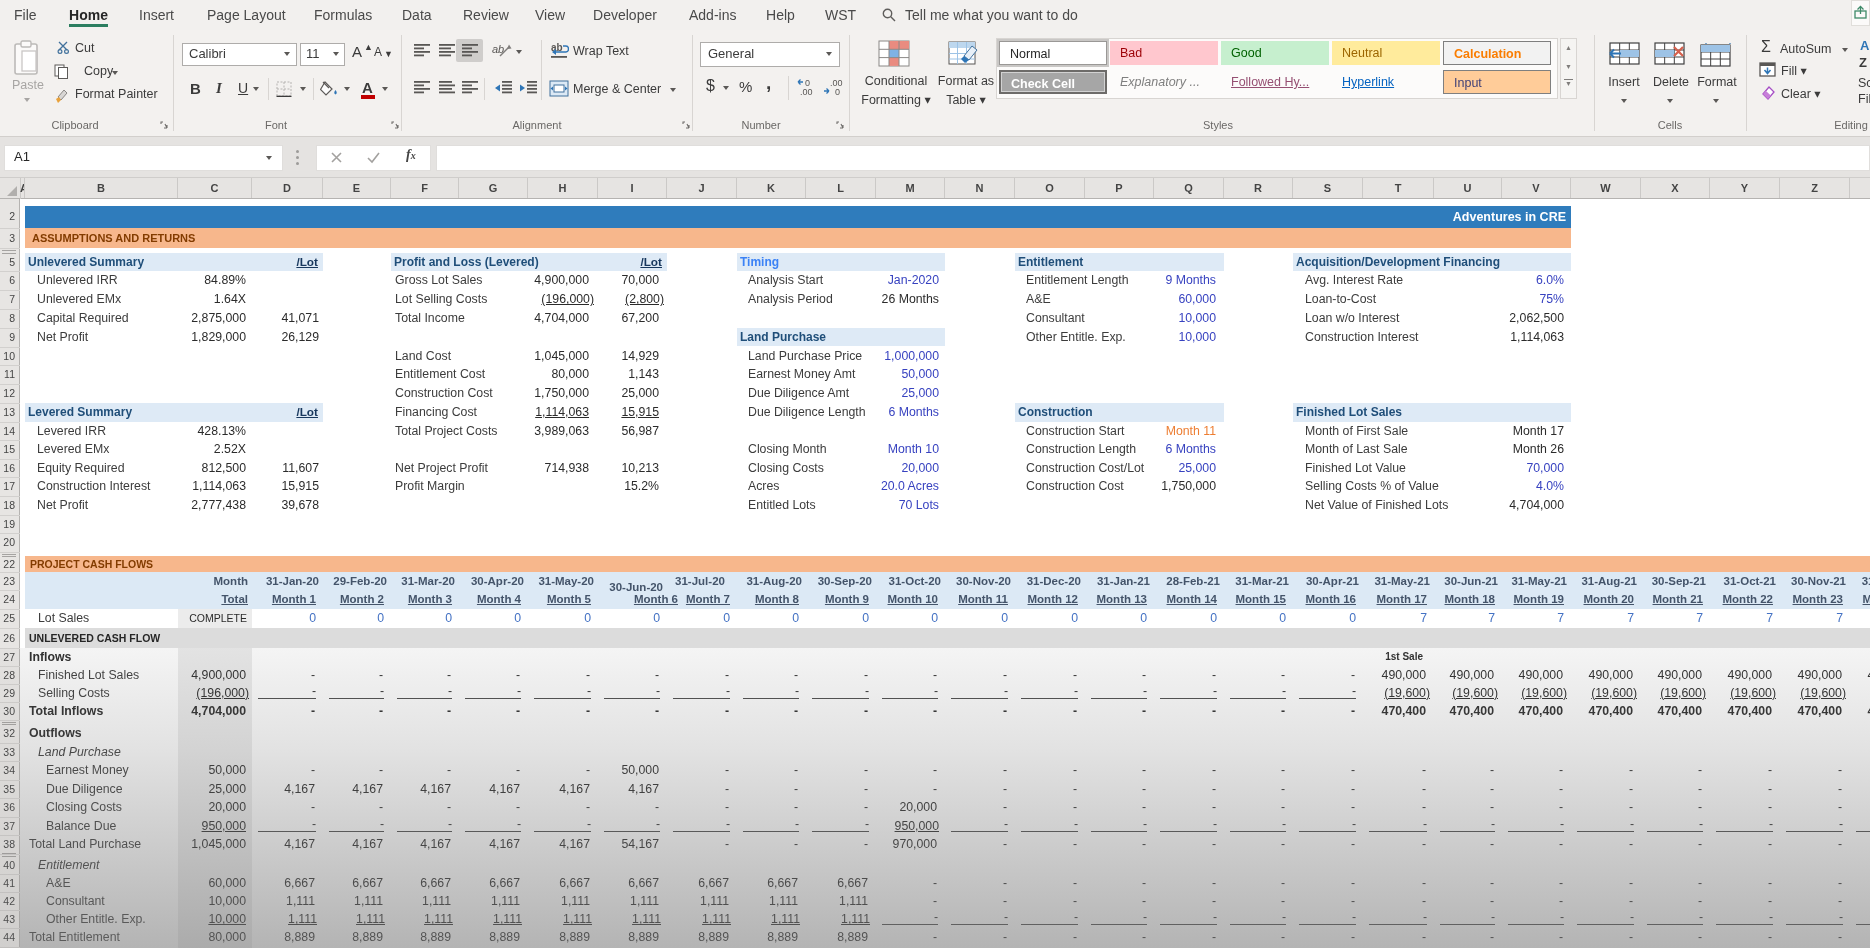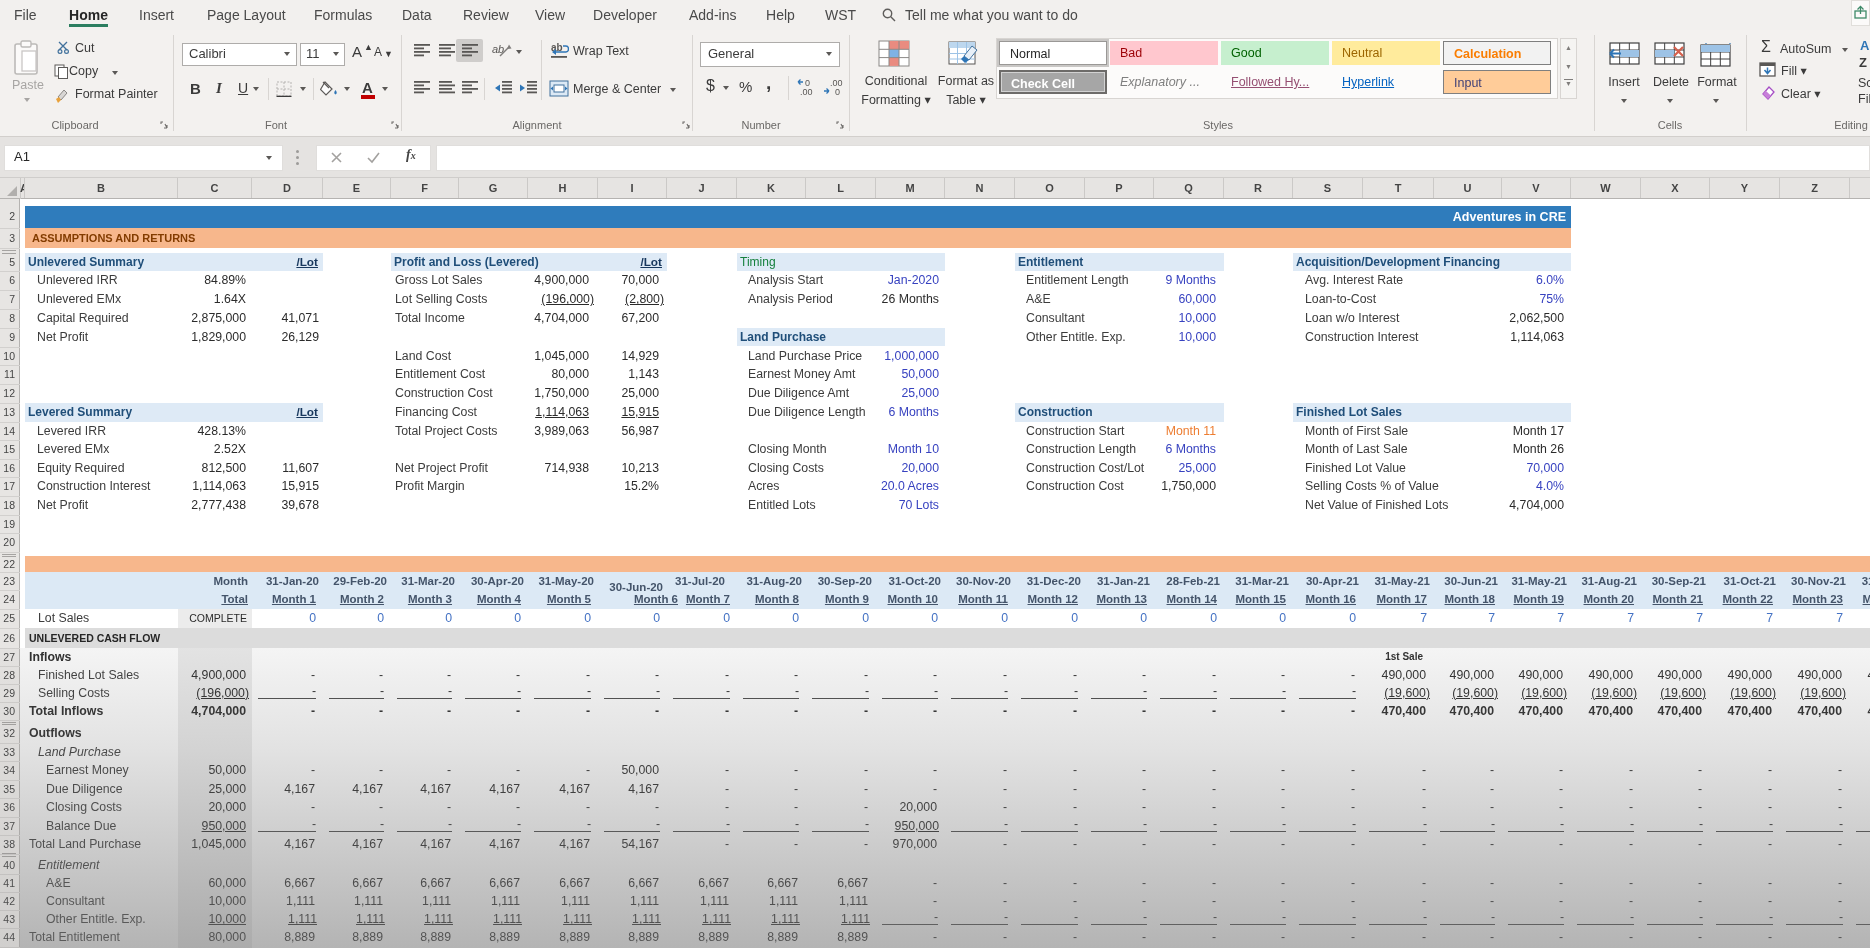--- a/index.html
+++ b/index.html
@@ -96,21 +96,21 @@
 <svg style="left:57px;top:41px;" width="13" height="13">
       <path d="M2,1 L10,9 M10,1 L2,9" stroke="#41719c" stroke-width="1.3"></path>
       <circle cx="3" cy="10.5" r="1.9" fill="none" stroke="#41719c" stroke-width="1.2"></circle>
       <circle cx="9.5" cy="10.5" r="1.9" fill="none" stroke="#41719c" stroke-width="1.2"></circle>
     </svg>
 <div class="rl" style="left:75px;top:41px;">Cut</div>
 <svg style="left:54px;top:64px;" width="15" height="16">
       <rect x="1" y="1" width="9" height="11" fill="#fff" stroke="#5c5a58"></rect>
       <rect x="4.5" y="3.5" width="9" height="11" fill="#fff" stroke="#5c5a58"></rect>
     </svg>
-<div class="rl" style="left:69px;top:64px;">Copy</div>
+<div class="rl" style="left:84px;top:64px;">Copy</div>
 <div class="dd" style="left:112px;top:71px;"></div>
 <svg style="left:54px;top:88px;" width="17" height="16">
       <polygon points="4,9 10,2 13,5 7,12" fill="#d8d6d4" stroke="#8a8886"></polygon>
       <polygon points="2,11 5,9 7,12 4,15" fill="#e9a23b"></polygon>
     </svg>
 <div class="rl" style="left:75px;top:87px;">Format Painter</div>
 <div class="cb" style="left:182px;top:43px;width:115px;height:23px;"></div>
 <div class="rl" style="left:189px;top:46px;font-size:13px;">Calibri</div>
 <div class="dd" style="left:284px;top:52px;"></div>
 <div class="cb" style="left:300px;top:43px;width:45px;height:23px;"></div>
@@ -471,25 +471,26 @@
 <div style="left:391px;top:252.5px;width:276px;height:18.8px;background:#deeaf6;"></div>
 <div style="left:737px;top:252.5px;width:208px;height:18.8px;background:#deeaf6;"></div>
 <div style="left:1015px;top:252.5px;width:209px;height:18.8px;background:#deeaf6;"></div>
 <div style="left:1293px;top:252.5px;width:278px;height:18.8px;background:#deeaf6;"></div>
 <div style="left:25px;top:403.0px;width:298px;height:18.6px;background:#deeaf6;"></div>
 <div style="left:737px;top:327.7px;width:208px;height:18.8px;background:#deeaf6;"></div>
 <div style="left:1015px;top:403.0px;width:209px;height:18.6px;background:#deeaf6;"></div>
 <div style="left:1293px;top:403.0px;width:278px;height:18.6px;background:#deeaf6;"></div>
 <div style="left:1266px;top:206px;width:300px;height:21.5px;line-height:22px;text-align:right;font-size:12.5px;font-weight:bold;color:#fff;">Adventures in CRE</div>
 <div style="left:32px;top:227.5px;width:600px;height:20px;line-height:20px;font-size:11px;font-weight:bold;color:#833c00;">ASSUMPTIONS AND RETURNS</div>
+<div style="left:30px;top:556px;width:600px;height:16px;line-height:16px;font-size:10.5px;font-weight:bold;color:#833c00;">PROJECT CASH FLOWS</div>
 <div style="left:28px;top:252.5px;height:18.8px;line-height:18.8px;font-size:12px;font-weight:bold;color:#1f4e79;white-space:nowrap;">Unlevered Summary</div>
 <div style="left:252px;top:252.5px;width:66px;height:18.8px;line-height:18.8px;text-align:right;font-size:11.8px;font-weight:bold;color:#17375d;text-decoration:underline;">/Lot</div>
 <div style="left:394px;top:252.5px;height:18.8px;line-height:18.8px;font-size:12px;font-weight:bold;color:#1f4e79;white-space:nowrap;">Profit and Loss (Levered)</div>
 <div style="left:598px;top:252.5px;width:64px;height:18.8px;line-height:18.8px;text-align:right;font-size:11.8px;font-weight:bold;color:#17375d;text-decoration:underline;">/Lot</div>
-<div style="left:740px;top:252.5px;height:18.8px;line-height:18.8px;font-size:12px;font-weight:normal;color:#15803d;white-space:nowrap;">Timing</div>
+<div style="left:740px;top:252.5px;height:18.8px;line-height:18.8px;font-size:12px;font-weight:bold;color:#3b82f6;white-space:nowrap;">Timing</div>
 <div style="left:1018px;top:252.5px;height:18.8px;line-height:18.8px;font-size:12px;font-weight:bold;color:#1f4e79;white-space:nowrap;">Entitlement</div>
 <div style="left:1296px;top:252.5px;height:18.8px;line-height:18.8px;font-size:12px;font-weight:bold;color:#1f4e79;white-space:nowrap;">Acquisition/Development Financing</div>
 <div style="left:28px;top:403.0px;height:18.6px;line-height:18.6px;font-size:12px;font-weight:bold;color:#1f4e79;white-space:nowrap;">Levered Summary</div>
 <div style="left:252px;top:403.0px;width:66px;height:18.6px;line-height:18.6px;text-align:right;font-size:11.8px;font-weight:bold;color:#17375d;text-decoration:underline;">/Lot</div>
 <div style="left:740px;top:327.7px;height:18.8px;line-height:18.8px;font-size:12px;font-weight:bold;color:#1f4e79;white-space:nowrap;">Land Purchase</div>
 <div style="left:1018px;top:403.0px;height:18.6px;line-height:18.6px;font-size:12px;font-weight:bold;color:#1f4e79;white-space:nowrap;">Construction</div>
 <div style="left:1296px;top:403.0px;height:18.6px;line-height:18.6px;font-size:12px;font-weight:bold;color:#1f4e79;white-space:nowrap;">Finished Lot Sales</div>
 <div class="cell lb" style="left:25px;top:271.3px;width:200px;height:18.8px;line-height:18.8px;padding-left:12px;">Unlevered IRR</div>
 <div class="cell n" style="left:178px;top:271.3px;width:68px;height:18.8px;line-height:18.8px;text-align:right;">84.89%</div>
 <div class="cell lb" style="left:25px;top:290.1px;width:200px;height:18.8px;line-height:18.8px;padding-left:12px;">Unlevered EMx</div>

